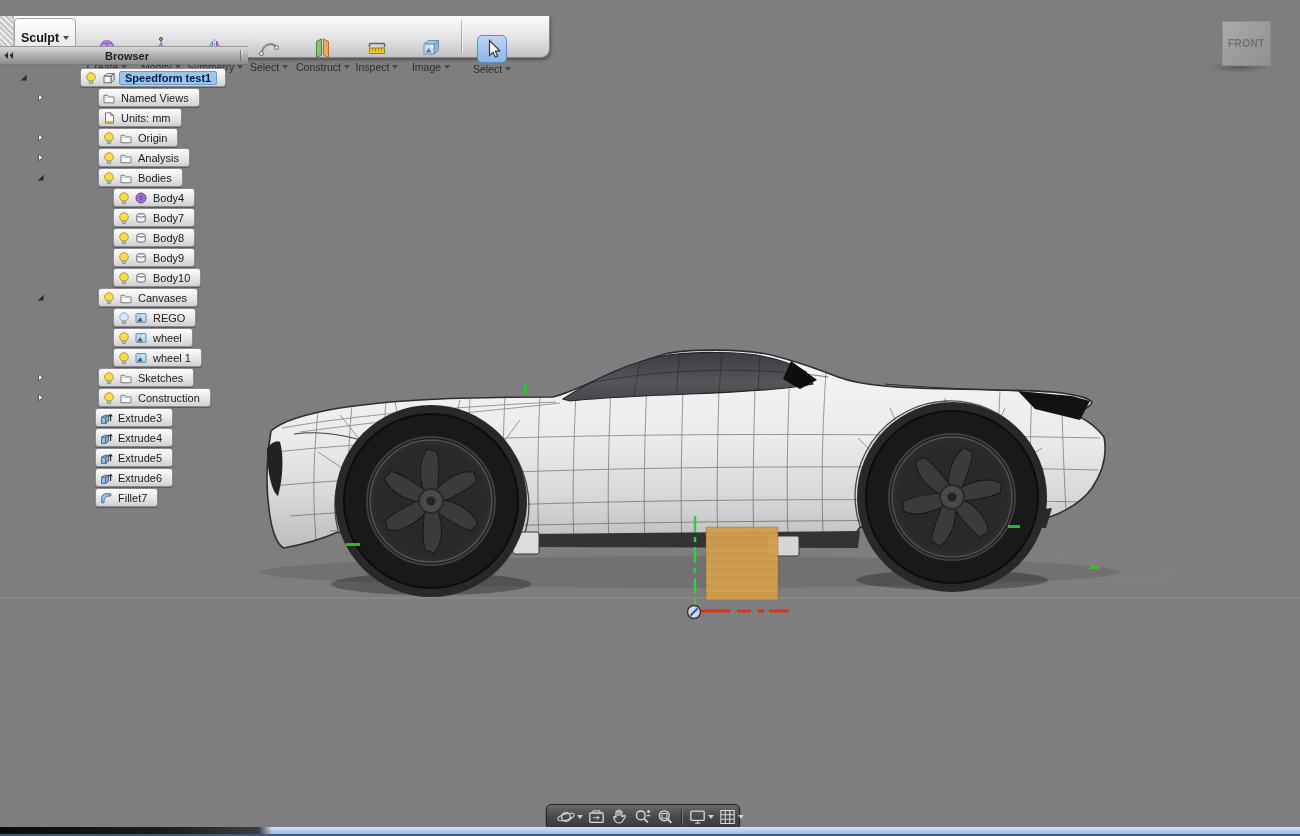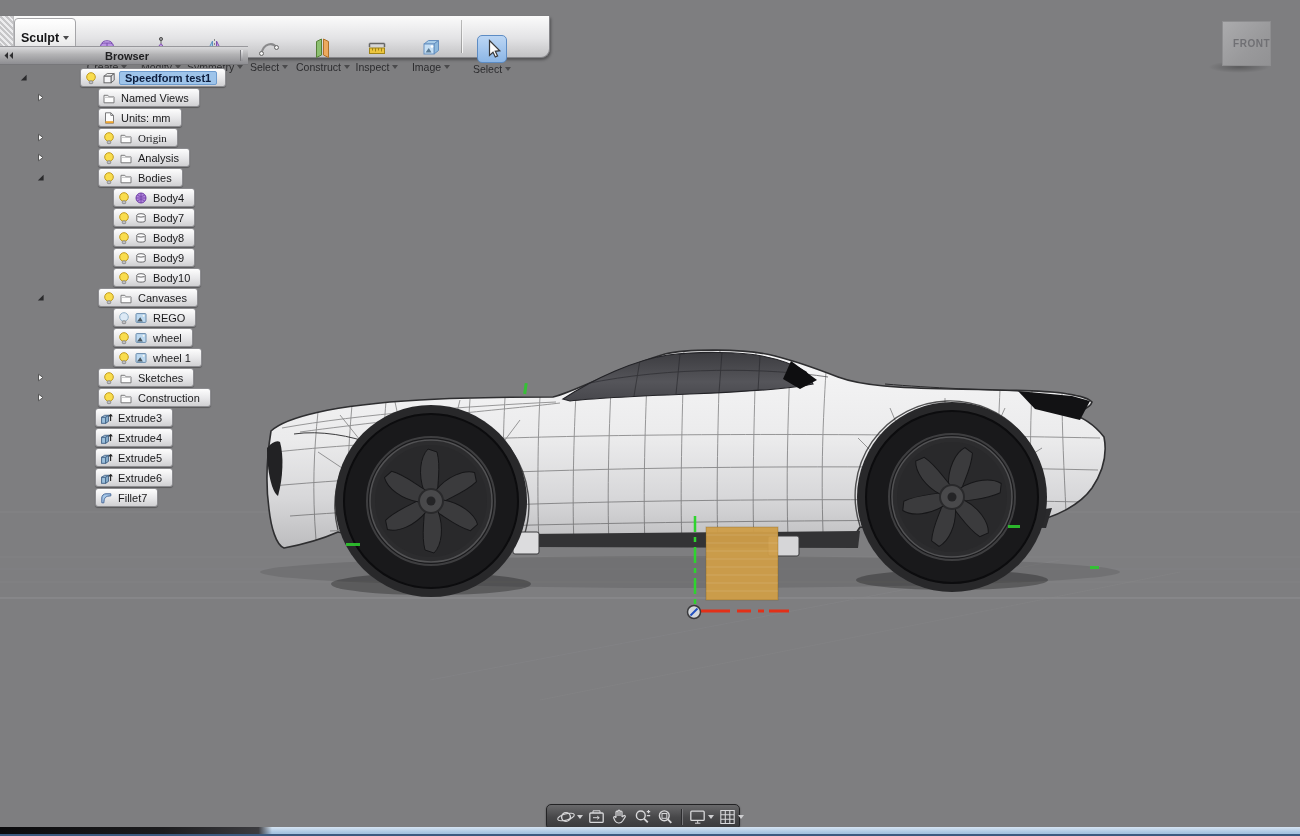--- a/index.html
+++ b/index.html
@@ -72,21 +72,21 @@
   .pill .tlabel.selected{
     background:#9ec4ea;border:1px solid #6f9cce;border-radius:2px;
     font-weight:bold;color:#0c1c3c;padding:0 5px;margin:-1px 0;
   }
   .icon svg{display:block;}
   
   #viewcube{
     position:absolute;left:1222px;top:21px;width:47px;height:43px;
     background:linear-gradient(135deg,#ababad,#99999b 60%,#929294);
     border:1px solid #8e8e90;
-    display:flex;align-items:center;justify-content:flex-end;
+    display:flex;align-items:center;justify-content:center;
     font-size:10px;font-weight:bold;letter-spacing:.5px;color:#707074;
   }
   #viewcube-shadow{
     position:absolute;left:1208px;top:61px;width:62px;height:12px;
     background:radial-gradient(ellipse at center,rgba(0,0,0,.28),rgba(0,0,0,0) 70%);
   }
   
   #navbar{
     position:absolute;left:546px;top:804px;width:192px;height:24px;
     background:linear-gradient(#69696b,#48484a 50%,#38383a);
@@ -446,21 +446,21 @@
         <span class="icon">
           <svg width="14" height="14" viewBox="0 0 14 14">
             <path d="M3.5 1.8 H8.8 L11.5 4.4 V12.2 H3.5 Z" fill="#fdfdfd" stroke="#78787a"></path>
             <path d="M8.8 1.8 V4.4 H11.5" fill="none" stroke="#78787a"></path>
             <rect x="3.5" y="10.2" width="8" height="2" fill="#eda52e"></rect>
           </svg>
         </span>
         <span class="tlabel">Units: mm</span>
       </span>
     </div>
-    <div class="tree-row" style="top: 64px; font-family: Liberation Serif, serif;">
+    <div class="tree-row" style="top: 64px;">
       <span class="expander icon" style="left:36px">
         <svg width="9" height="9" viewBox="0 0 9 9">
           <path d="M2.5 1.2 L7 4.5 L2.5 7.8 Z" fill="#fff" stroke="#555"></path>
         </svg>
       </span>
       <span class="pill" style="left:58px">
         <span class="icon">
           <svg width="14" height="14" viewBox="0 0 14 14">
             <circle cx="7" cy="6" r="4.3" fill="#f9dd4e" stroke="#c09a20"></circle>
             <rect x="5.3" y="9.9" width="3.4" height="2.7" rx="0.8" fill="#c2c2c4" stroke="#8c8c8e"></rect>

